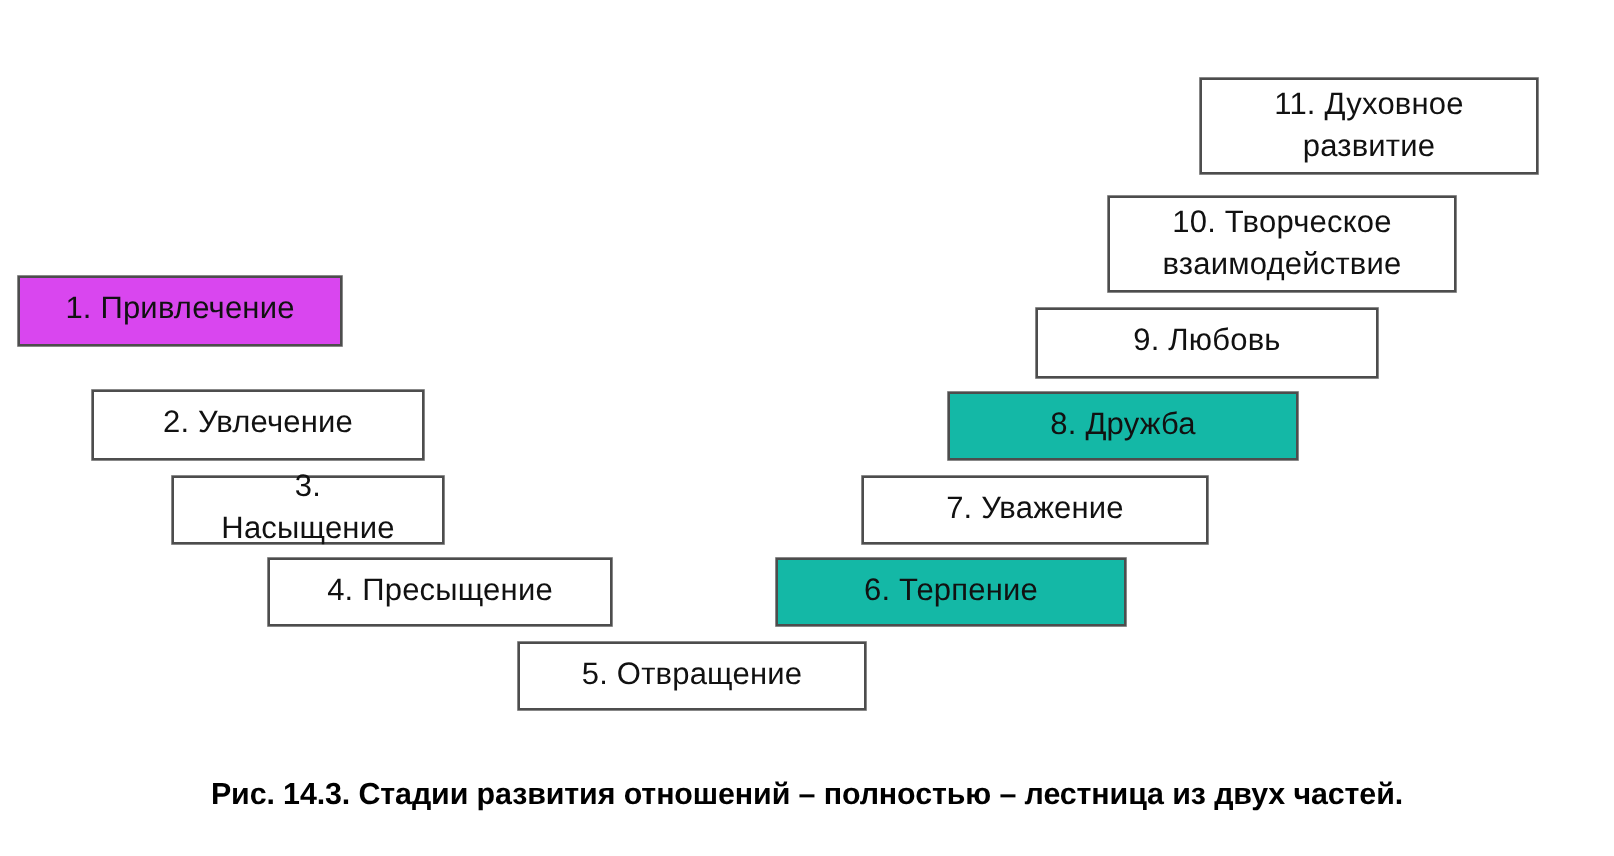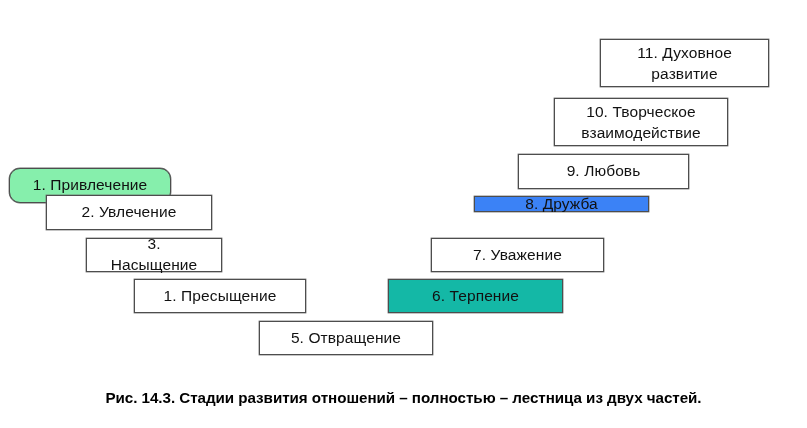--- a/index.html
+++ b/index.html
@@ -52,49 +52,49 @@
     letter-spacing: -0.05px;
     color: #000000;
     font-family: "Liberation Sans", "DejaVu Sans", sans-serif;
   }
 </style>
 </head>
 <body>
 
 <div id="diagram-canvas" style="background: rgb(255, 255, 255);">
 
-  <div class="stage-box" style="left: 9px; top: 168px; width: 162px; height: 35px; border-color: rgb(77, 77, 77); background: #86efac; color: rgb(17, 17, 17); border-radius: 11px;">
+  <div class="stage-box" style="left: 9px; top: 138px; width: 162px; height: 35px; border-color: rgb(77, 77, 77); background: #d946ef; color: rgb(17, 17, 17);">
     <span>1. Привлечение</span>
   </div>
 
   <div class="stage-box" style="left: 46px; top: 195px; width: 166px; height: 35px; border-color: rgb(77, 77, 77); background: rgb(255, 255, 255); color: rgb(17, 17, 17);">
     <span>2. Увлечение</span>
   </div>
 
   <div class="stage-box" style="left: 86px; top: 238px; width: 136px; height: 34px; border-color: rgb(77, 77, 77); background: rgb(255, 255, 255); color: rgb(17, 17, 17);">
     <span>3. Насыщение</span>
   </div>
 
   <div class="stage-box" style="left: 134px; top: 279px; width: 172px; height: 34px; border-color: rgb(77, 77, 77); background: rgb(255, 255, 255); color: rgb(17, 17, 17);">
-    <span>1. Пресыщение</span>
+    <span>4. Пресыщение</span>
   </div>
 
   <div class="stage-box" style="left: 259px; top: 321px; width: 174px; height: 34px; border-color: rgb(77, 77, 77); background: rgb(255, 255, 255); color: rgb(17, 17, 17);">
     <span>5. Отвращение</span>
   </div>
 
   <div class="stage-box" style="left: 388px; top: 279px; width: 175px; height: 34px; border-color: rgb(77, 77, 77); background: #14b8a6; color: rgb(17, 17, 17); align-items: center;">
     <span>6. Терпение</span>
   </div>
 
   <div class="stage-box" style="left: 431px; top: 238px; width: 173px; height: 34px; border-color: rgb(77, 77, 77); background: rgb(255, 255, 255); color: rgb(17, 17, 17);">
     <span>7. Уважение</span>
   </div>
 
-  <div class="stage-box" style="left: 474px; top: 196px; width: 175px; height: 16px; border-color: rgb(77, 77, 77); background: #3b82f6; color: rgb(17, 17, 17);">
+  <div class="stage-box" style="left: 474px; top: 196px; width: 175px; height: 34px; border-color: rgb(77, 77, 77); background: #14b8a6; color: rgb(17, 17, 17);">
     <span>8. Дружба</span>
   </div>
 
   <div class="stage-box" style="left: 518px; top: 154px; width: 171px; height: 35px; border-color: rgb(77, 77, 77); background: rgb(255, 255, 255); color: rgb(17, 17, 17);">
     <span>9. Любовь</span>
   </div>
 
   <div class="stage-box two-line" style="left: 554px; top: 98px; width: 174px; height: 48px; border-color: rgb(77, 77, 77); background: rgb(255, 255, 255); color: rgb(17, 17, 17);">
     <span>10. Творческое
 взаимодействие</span>

